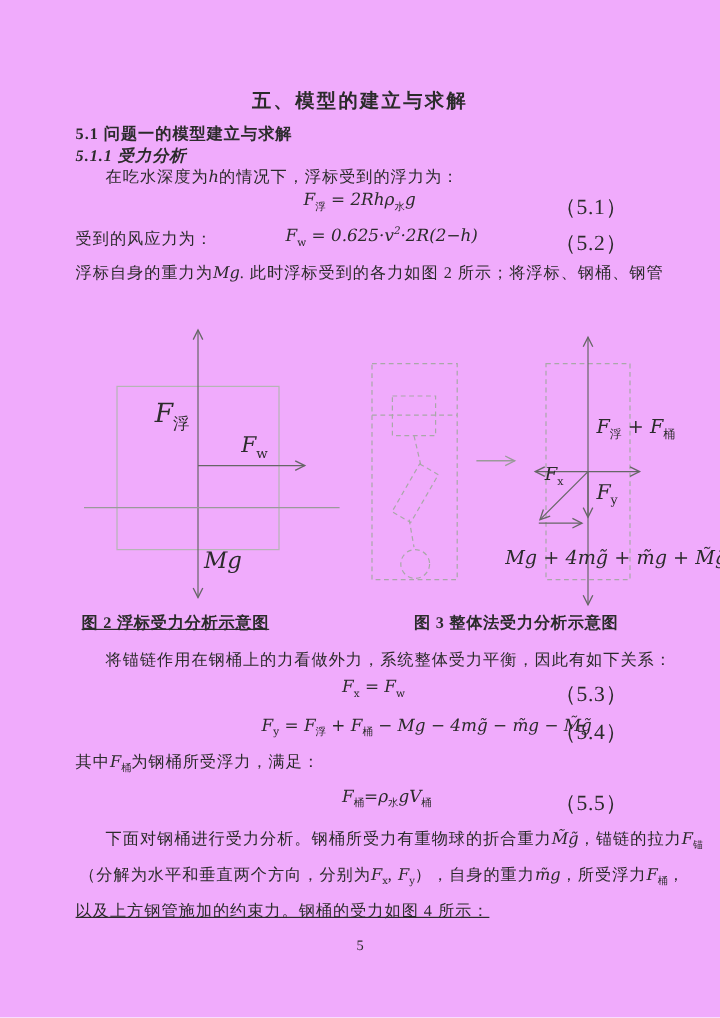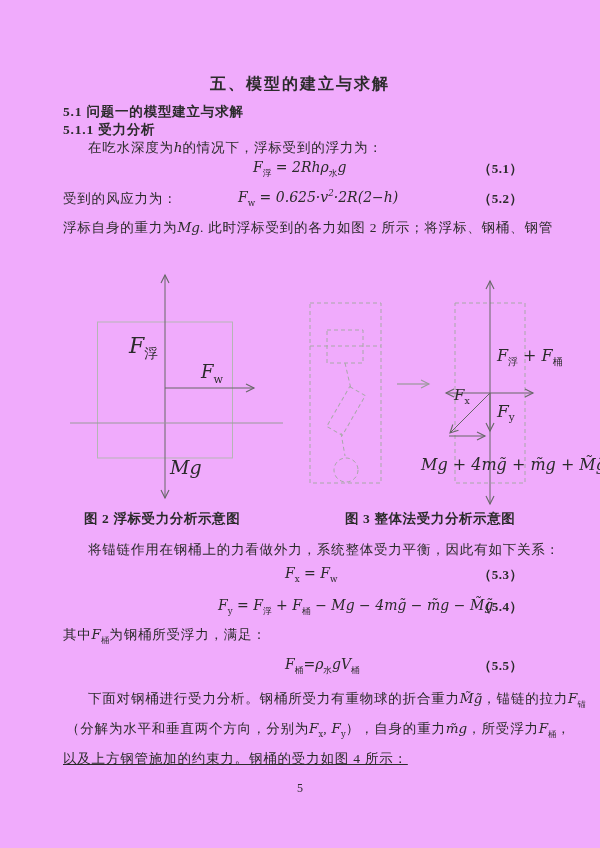--- a/index.html
+++ b/index.html
@@ -10,21 +10,21 @@
   }
   .abs { position:absolute; white-space:nowrap; }
   .title { left:0; right:0; top:74px; text-align:center; font-size:16px; font-weight:bold; letter-spacing:2px; }
   .hd { font-weight:bold; font-size:13.5px; letter-spacing:0.8px; }
   .line { font-size:13.5px; letter-spacing:0.8px; }
   .m { font-family:"DejaVu Serif",serif; font-style:italic; letter-spacing:0; }
   sub.ms { font-size:0.62em; font-style:normal; letter-spacing:0; line-height:0; }
   sup.mp { font-size:0.62em; line-height:0; letter-spacing:0; }
   .eq-row { position:absolute; left:63px; width:460px; height:20px; font-size:14px; }
   .eq-f { position:absolute; top:0; white-space:nowrap; }
-  .eq-n { position:absolute; right:0; top:1px; font-size:13px; letter-spacing:0.5px; white-space:nowrap;font-weight:bold; }
+  .eq-n { position:absolute; right:0; top:1px; font-size:18px; letter-spacing:0.5px; white-space:nowrap; }
   .eq-l { position:absolute; left:0; top:1px; font-size:13.5px; letter-spacing:0.8px; white-space:nowrap; }
   .cap { font-weight:bold; font-size:13.5px; letter-spacing:0.6px; }
   .flab { font-family:"DejaVu Serif",serif; font-style:italic; white-space:nowrap; }
   .fig-svg { position:absolute; left:0; top:0; }
   .pagenum { left:0; right:0; top:781px; text-align:center; font-size:12px; }
 </style>
 </head>
 <body>
 
 <div class="page">
@@ -66,21 +66,21 @@
       <line x1="446" y1="393" x2="533" y2="393" stroke="#666666" stroke-width="1" marker-start="url(#arrD)" marker-end="url(#arrD)"></line>
       <line x1="490" y1="393" x2="450" y2="433" stroke="#666666" stroke-width="1" marker-end="url(#arrD)"></line>
       <line x1="490" y1="393" x2="490" y2="431" stroke="#666666" stroke-width="1" marker-end="url(#arrD)"></line>
       <line x1="449" y1="436" x2="485" y2="436" stroke="#666666" stroke-width="1" marker-end="url(#arrD)"></line>
     </g>
   </svg>
 
   <div class="abs title">五、模型的建立与求解</div>
 
   <div class="abs hd" style="left:63px; top:103px;">5.1 问题一的模型建立与求解</div>
-  <div class="abs hd" style="left:63px; top:121px;">5.1.1 受力分析</div>
+  <div class="abs hd" style="left:63px; top:121px;font-style:italic;">5.1.1 受力分析</div>
 
   <div class="abs line" style="left:88px; top:139px;"><span>在吃水深度为</span><span class="m">h</span><span>的情况下，浮标受到的浮力为：</span></div>
 
   <div class="eq-row" style="top:159px;">
     <span class="eq-f m" style="left:190px;"><span>F</span><sub class="ms">浮</sub><span> = 2Rh</span><span>ρ</span><sub class="ms">水</sub><span>g</span></span>
     <span class="eq-n">（5.1）</span>
   </div>
 
   <div class="eq-row" style="top:189px;">
     <span class="eq-l">受到的风应力为：</span>
@@ -92,21 +92,21 @@
 
   <span class="abs flab" style="left:129px; top:333px; font-size:22px;text-align:right;"><span>F</span><sub class="ms">浮</sub></span>
   <span class="abs flab" style="left:201px; top:361px; font-size:18px;"><span>F</span><sub class="ms m">w</sub></span>
   <span class="abs flab" style="left:170px; top:456px; font-size:19px;">Mg</span>
 
   <span class="abs flab" style="left:497px; top:346px; font-size:16px;"><span>F</span><sub class="ms">浮</sub><span> + </span><span>F</span><sub class="ms">桶</sub></span>
   <span class="abs flab" style="left:454px; top:386px; font-size:15px;"><span>F</span><sub class="ms m">x</sub></span>
   <span class="abs flab" style="left:497px; top:401px; font-size:17px;"><span>F</span><sub class="ms m">y</sub></span>
   <span class="abs flab" style="left:421px; top:455px; font-size:16px;">Mg + 4mg̃ + m̃g + M̃g̃</span>
 
-  <div class="abs cap" style="left:84px; top:510px;">图 2 浮标受力分析示意图</div>
+  <div class="abs cap" style="left:68px; top:510px;text-decoration:underline;">图 2 浮标受力分析示意图</div>
   <div class="abs cap" style="left:345px; top:510px;text-align:center;">图 3 整体法受力分析示意图</div>
 
   <div class="abs line" style="left:88px; top:541px;">将锚链作用在钢桶上的力看做外力，系统整体受力平衡，因此有如下关系：</div>
 
   <div class="eq-row" style="top:565px;">
     <span class="eq-f m" style="left:222px;"><span>F</span><sub class="ms m">x</sub><span> = </span><span>F</span><sub class="ms m">w</sub></span>
     <span class="eq-n">（5.3）</span>
   </div>
 
   <div class="eq-row" style="top:597px;">

